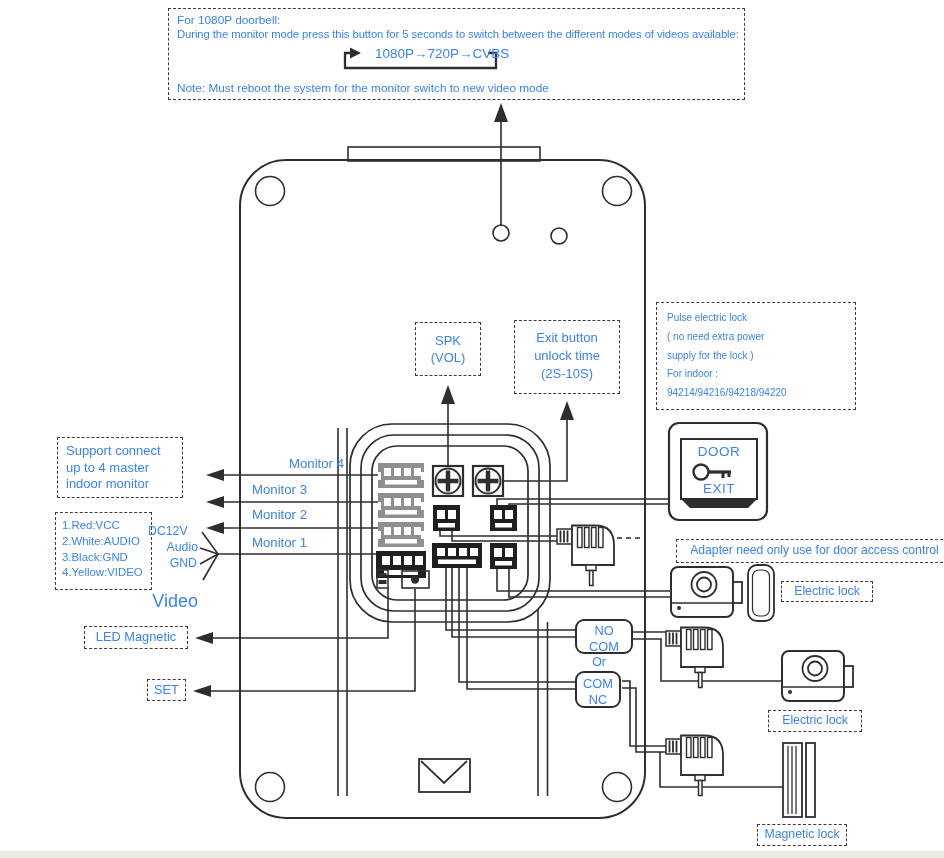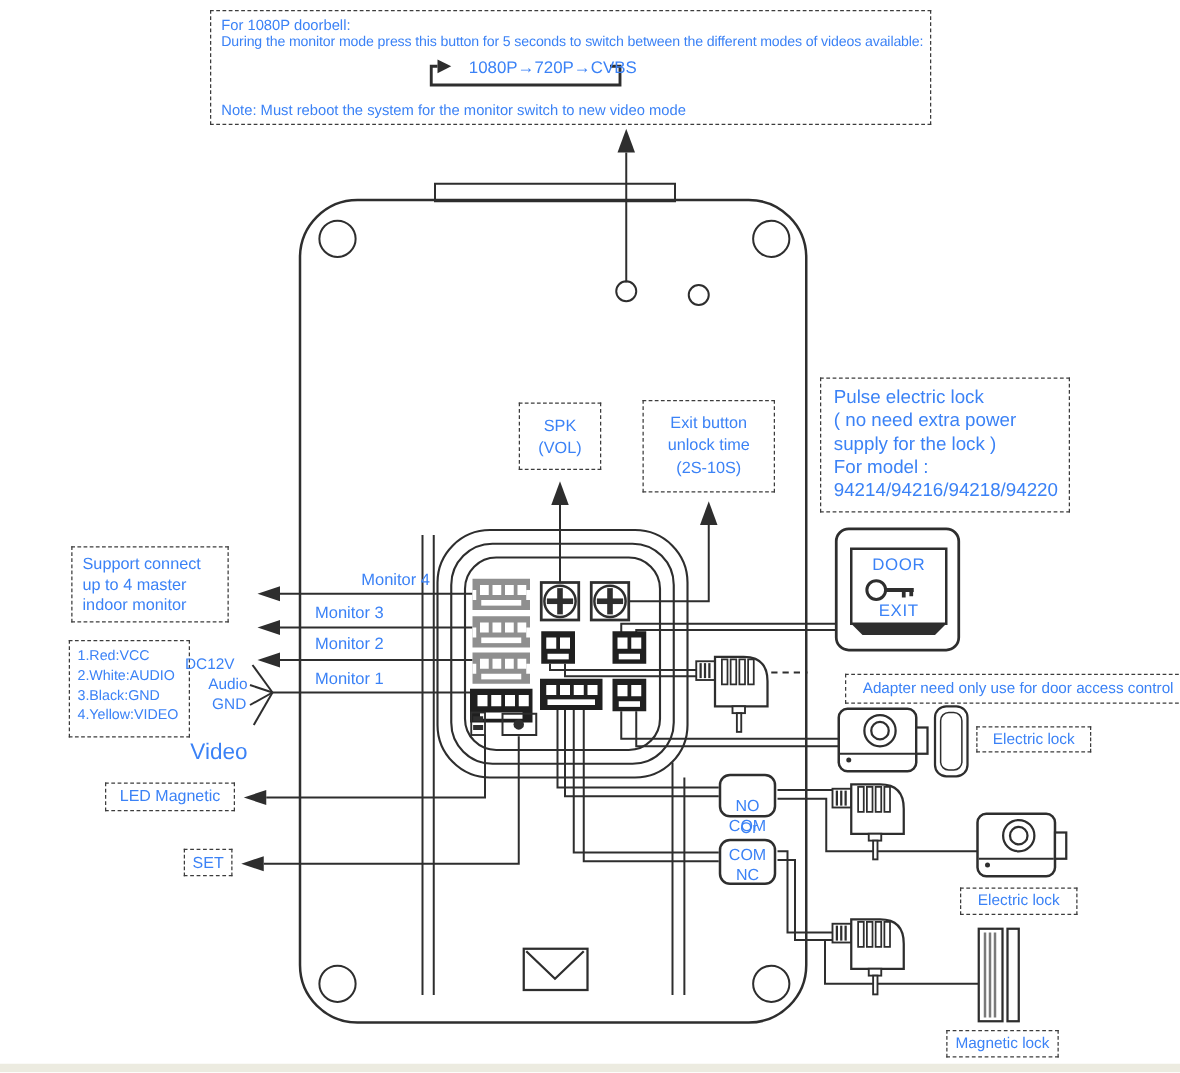--- a/index.html
+++ b/index.html
@@ -230,25 +230,25 @@
     <div>SPK</div>
     <div>(VOL)</div>
   </div>
 
   <div class="dbox center" style="left:514px;top:320px;width:106px;height:74px;font-size:13px;line-height:18px;padding-top:8px;">
     <div>Exit button</div>
     <div>unlock time</div>
     <div>(2S-10S)</div>
   </div>
 
-  <div class="dbox" style="left:656px;top:302px;width:200px;height:108px;font-size:15px;line-height:18.8px;padding:6px 0 0 10px;">
+  <div class="dbox" style="left:656px;top:302px;width:200px;height:108px;font-size:10px;line-height:18.8px;padding:6px 0 0 10px;">
     <div class="tline">Pulse electric lock</div>
     <div class="tline">( no need extra power</div>
     <div class="tline">supply for the lock )</div>
-    <div class="tline">For model :</div>
+    <div class="tline">For indoor :</div>
     <div class="tline">94214/94216/94218/94220</div>
   </div>
 
   <div class="dbox" style="left:57px;top:437px;width:126px;height:61px;font-size:13px;line-height:16.5px;padding:5px 0 0 8px;">
     <div class="tline">Support connect</div>
     <div class="tline">up to 4 master</div>
     <div class="tline">indoor monitor</div>
   </div>
 
   <div class="dbox" style="left:55px;top:512px;width:97px;height:78px;font-size:11.4px;line-height:15.8px;padding:5px 0 12px 6px;">
@@ -266,21 +266,21 @@
   <div class="lbl tline" style="left:148px;top:524px;width:52px;text-align:left;font-size:12.3px;">DC12V</div>
   <div class="lbl tline" style="left:148px;top:540px;width:50px;text-align:right;font-size:12.3px;">Audio</div>
   <div class="lbl tline" style="left:148px;top:556px;width:49px;text-align:right;font-size:12.3px;">GND</div>
   <div class="lbl tline" style="left:148px;top:571px;width:50px;text-align:right;font-size:18px;margin-top:20px;">Video</div>
 
   <div class="dbox center" style="left:84px;top:626px;width:104px;height:23px;font-size:12.8px;line-height:20px;">LED Magnetic</div>
   <div class="dbox center" style="left:147px;top:679px;width:39px;height:22px;font-size:12.8px;line-height:19px;">SET</div>
 
   <div class="dbox center" style="left:676px;top:527px;width:277px;height:24px;font-size:12.2px;line-height:21px;margin-top:12px;">Adapter need only use for door access control</div>
 
-  <div class="rbox" style="left:575px;top:619px;width:46px;height:35px;font-size:12.8px;line-height:15.5px;padding-top:16px;">
+  <div class="rbox" style="left:575px;top:619px;width:58px;height:35px;font-size:12.8px;line-height:15.5px;padding-top:2px;">
     <div>NO</div>
     <div>COM</div>
   </div>
   <div class="lbl center" style="left:584px;top:655px;width:30px;font-size:12.3px;">Or</div>
   <div class="rbox" style="left:575px;top:671px;width:46px;height:37px;font-size:12.8px;line-height:15.5px;padding-top:3px;">
     <div>COM</div>
     <div>NC</div>
   </div>
 
   <div class="dbox center" style="left:781px;top:581px;width:92px;height:21px;font-size:12.3px;line-height:18px;">Electric lock</div>

